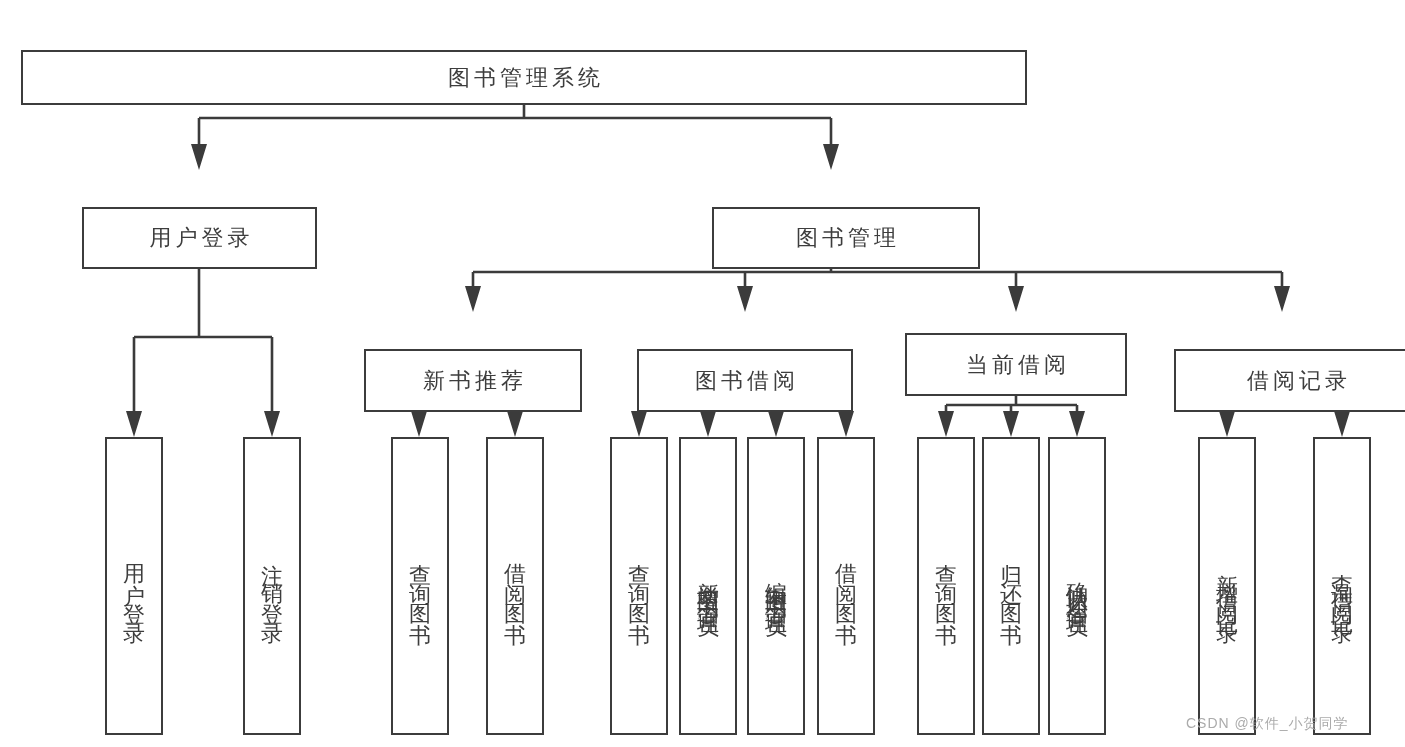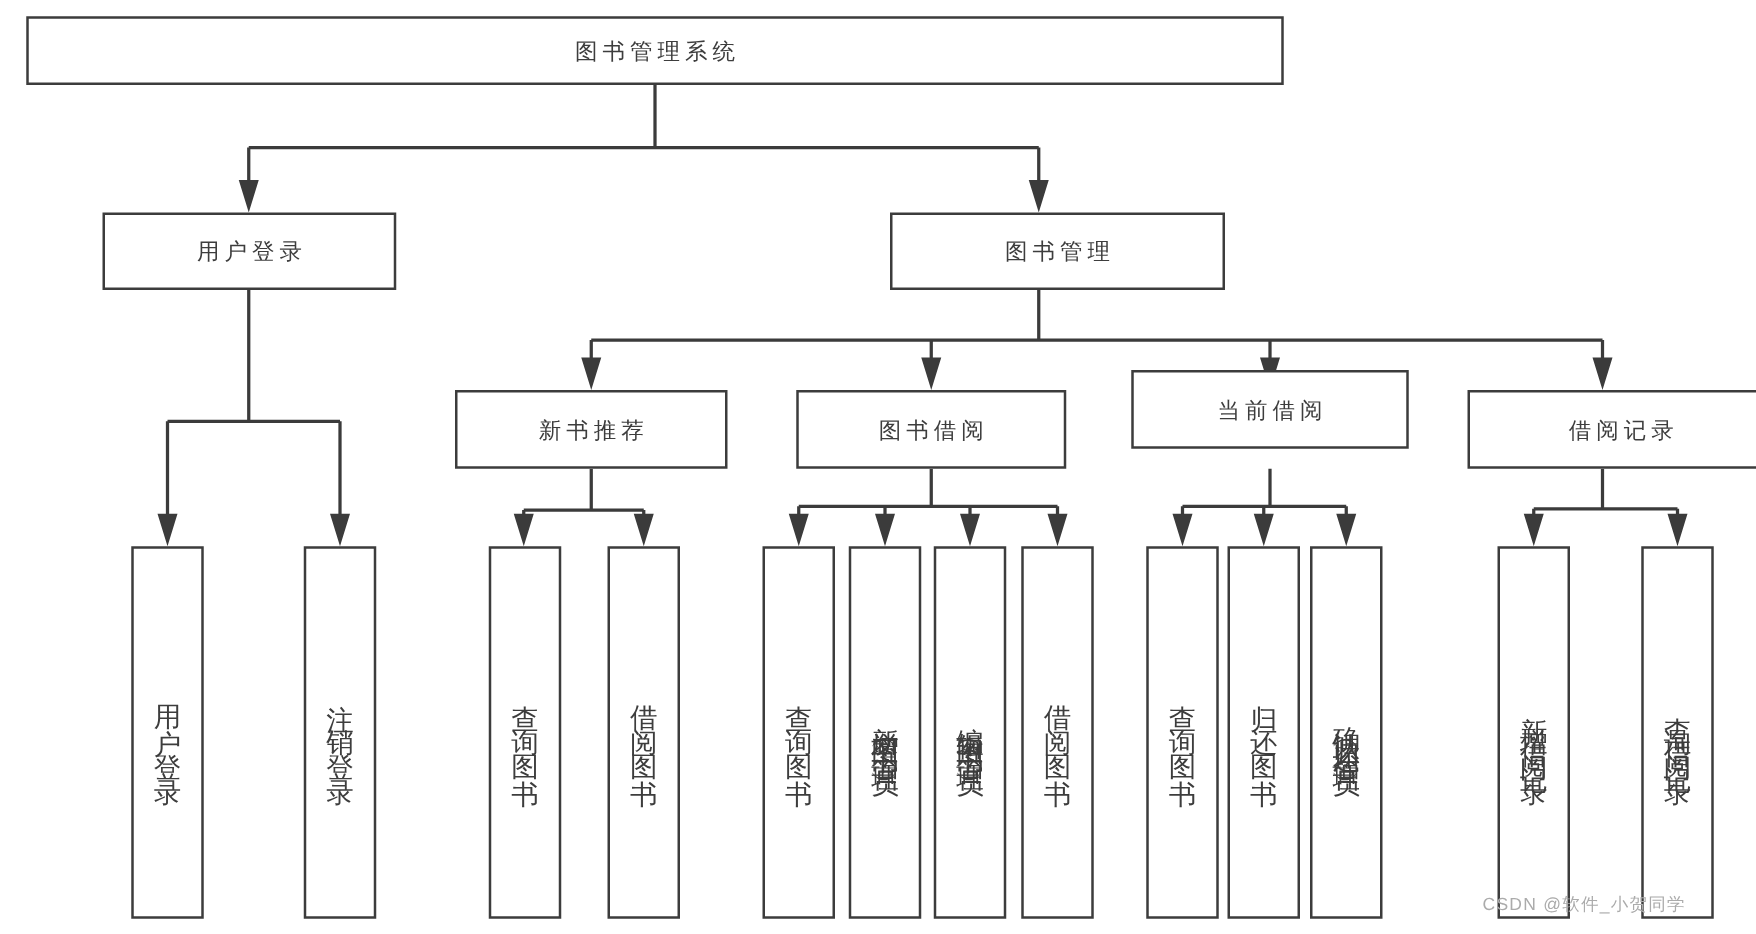--- a/index.html
+++ b/index.html
@@ -23,24 +23,25 @@
   .box{
     position:absolute;
     box-sizing:border-box;
     background:#fff;
     border:2.6px solid var(--border);
     color:var(--text);
     display:flex;align-items:center;justify-content:center;
     z-index:2;
   }
   .hbox{
-    font-size:18px;
+    font-size:22px;
     letter-spacing:4px;
     text-indent:4px;
     white-space:nowrap;
+    margin-top:37px;
   }
   .vbox{
     width:58px;height:298px;top:437px;
     writing-mode:vertical-lr;
     text-orientation:mixed;
     font-size:22px;
     line-height:1;
   }
   .watermark{
     position:absolute;

